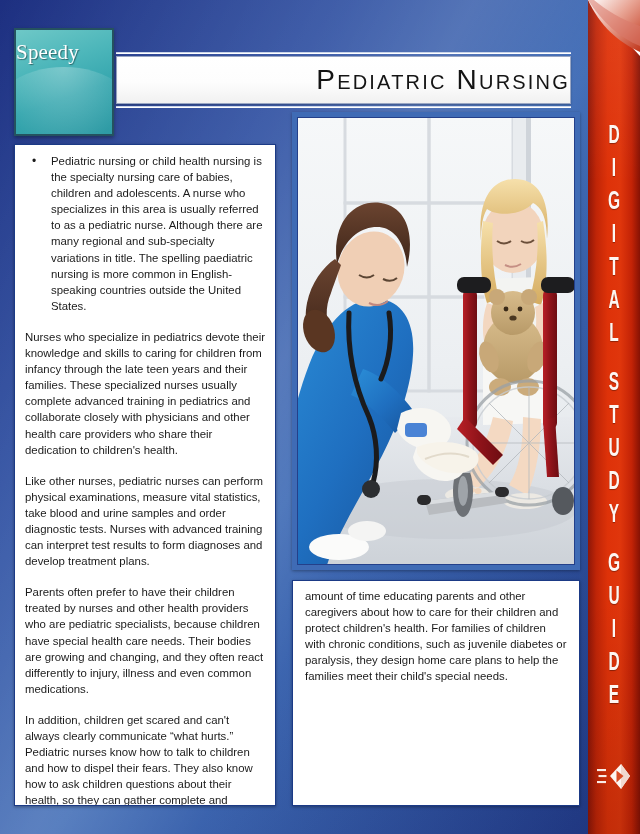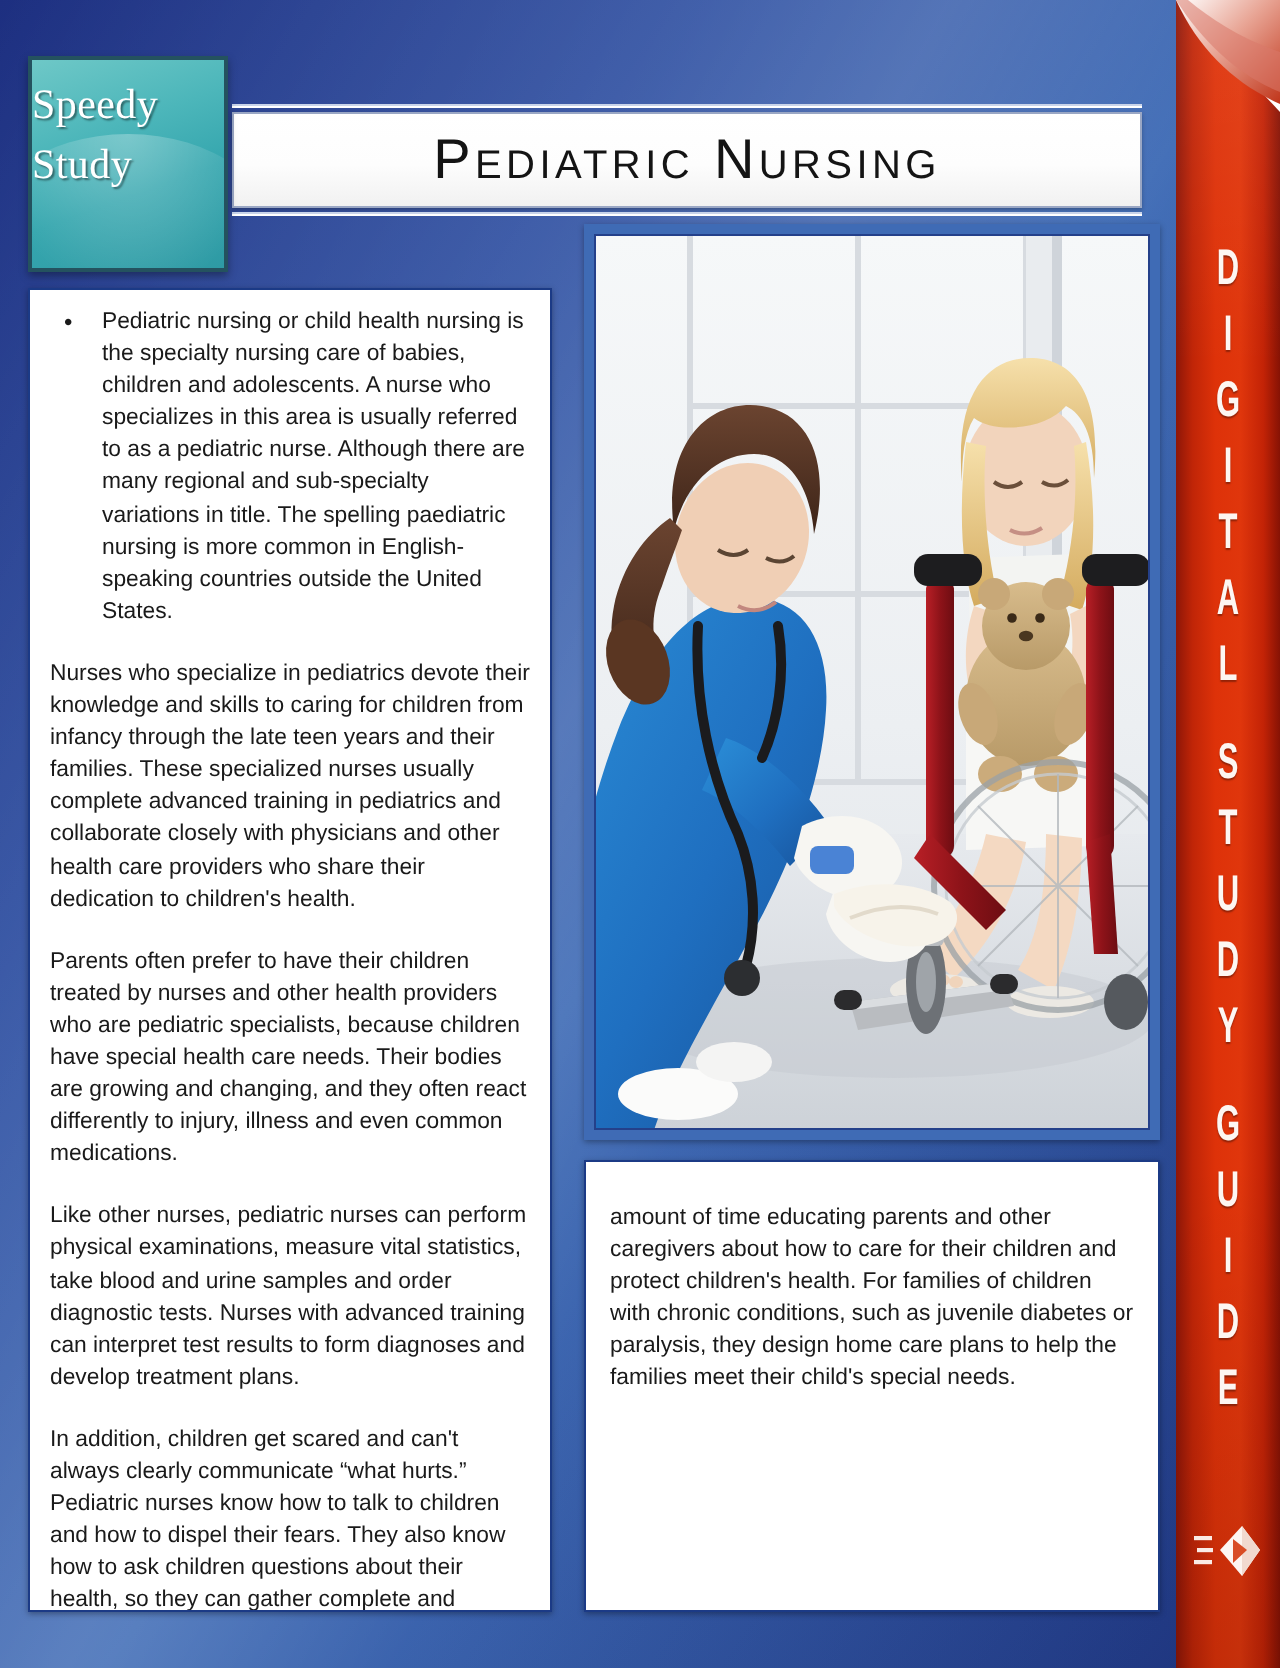--- a/index.html
+++ b/index.html
@@ -132,21 +132,21 @@
     border-top: 1px solid #c9d4ea;
     box-sizing: border-box;
   }
   .title-bar {
     height: 46px;
     margin: 2px 0;
     background: linear-gradient(180deg, #ffffff 0%, #fdfdfd 55%, #f1f1f1 100%);
     border: 1px solid #9aa7c4;
     display: flex;
     align-items: center;
-    justify-content: center;
+    justify-content: flex-end;
     box-shadow: 0 1px 2px rgba(0,0,0,0.25);
   }
   .title-text {
     color: #141414;
     font-family: "Liberation Sans", sans-serif;
     font-size: 28px;
     font-weight: normal;
     font-variant: small-caps;
     letter-spacing: 2.2px;
     white-space: nowrap;
@@ -193,21 +193,21 @@
   .col-right {
     position: absolute;
     left: 292px;
     top: 580px;
     width: 288px;
     height: 226px;
     background: #ffffff;
     border: 1px solid #1b3a86;
     box-shadow: 0 1px 3px rgba(0,0,0,0.35);
     box-sizing: border-box;
-    padding: 20px 12px 6px 12px;
+    padding: 7px 12px 6px 12px;
     z-index: 4;
     overflow: hidden;
   }
 
   
   .para {
     color: #1a1a1a;
     font-family: "Liberation Sans", sans-serif;
     font-size: 11.4px;
     line-height: 16.1px;
@@ -291,36 +291,35 @@
         <stop offset="70%" stop-color="#ffffff"></stop>
       </linearGradient>
     </defs>
     <path d="M44 0 L96 0 L96 56 Z" fill="url(#curlbg)"></path>
     <path d="M44 0 C 56 26, 74 42, 96 52 L96 0 Z" fill="url(#curlg)"></path>
     <path d="M44 0 C 58 22, 76 38, 96 46 L96 26 C 78 20, 62 10, 50 0 Z" fill="#d8786a" opacity="0.55"></path>
   </svg>
 
   <div class="logo-badge">
     <span class="ltxt first">Speedy</span>
-    <span class="ltxt">Study</span>
   </div>
 
   <div class="title-wrap">
     <div class="title-rule"></div>
     <div class="title-bar">
       <span class="title-text">Pediatric Nursing</span>
     </div>
     <div class="title-rule"></div>
   </div>
 
   <div class="col-left" id="leftCol">
       <p class="para bullet"><span class="dot">•</span><span>Pediatric nursing or child health nursing is the specialty nursing care of babies, children and adolescents. A nurse who specializes in this area is usually referred to as a pediatric nurse. Although there are many regional and sub-specialty variations in title. The spelling paediatric nursing is more common in English-speaking countries outside the United States.</span></p>
       <p class="para"><span>Nurses who specialize in pediatrics devote their knowledge and skills to caring for children from infancy through the late teen years and their families. These specialized nurses usually complete advanced training in pediatrics and collaborate closely with physicians and other health care providers who share their dedication to children's health.</span></p>
+      <p class="para"><span>Like other nurses, pediatric nurses can perform physical examinations, measure vital statistics, take blood and urine samples and order diagnostic tests. Nurses with advanced training can interpret test results to form diagnoses and develop treatment plans.</span></p>
       <p class="para"><span>Parents often prefer to have their children treated by nurses and other health providers who are pediatric specialists, because children have special health care needs. Their bodies are growing and changing, and they often react differently to injury, illness and even common medications.</span></p>
-      <p class="para"><span>Like other nurses, pediatric nurses can perform physical examinations, measure vital statistics, take blood and urine samples and order diagnostic tests. Nurses with advanced training can interpret test results to form diagnoses and develop treatment plans.</span></p>
       <p class="para"><span>In addition, children get scared and can't always clearly communicate “what hurts.” Pediatric nurses know how to talk to children and how to dispel their fears. They also know how to ask children questions about their health, so they can gather complete and accurate information to aid in diagnosis and treatment.</span></p>
     </div>
 
   <div class="photo-box">
     <div class="frame-inner"></div>
     <div class="photo">
       <svg width="278" height="448" viewBox="0 0 278 448" preserveAspectRatio="xMidYMid slice" aria-hidden="true">
         <defs>
           <linearGradient id="wall" x1="0" y1="0" x2="0" y2="1">
             <stop offset="0%" stop-color="#f6f8f9"></stop>

